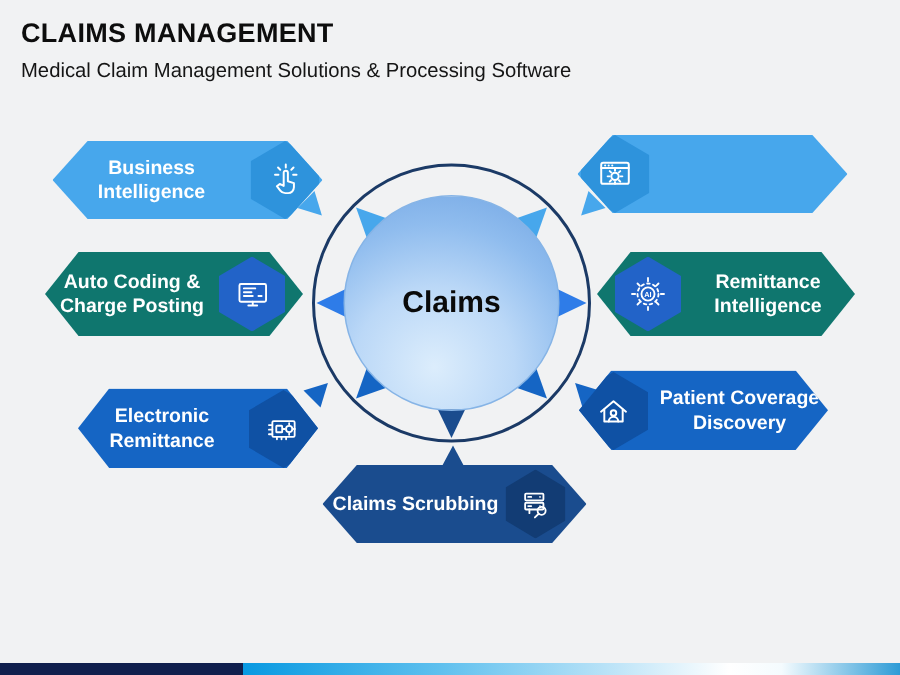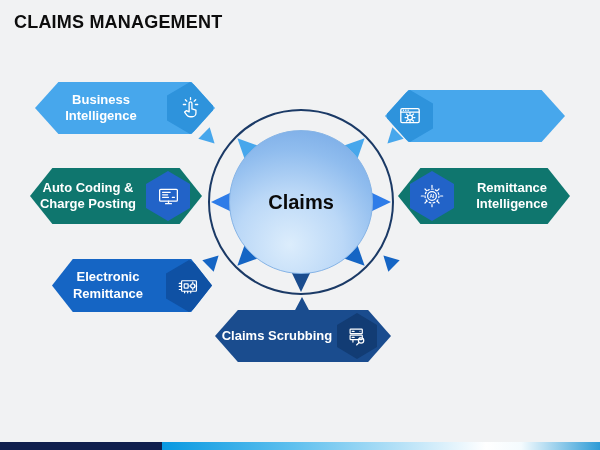--- a/index.html
+++ b/index.html
@@ -51,20 +51,21 @@
   .bar-grad{position:absolute;left:162px;top:442px;width:438px;height:8px;
     background:linear-gradient(90deg,#0899E1 0%,#5FC0EE 30%,#B8E2F7 55%,#FFFFFF 74%,#F4FBFE 82%,#2D9BD6 100%);}
   svg{display:block;}
 </style>
 </head>
 <body>
 
 <div class="slide">
 
   <div class="hdr-title">CLAIMS MANAGEMENT</div>
+  <div class="hdr-sub">Medical Claim Management Solutions &amp; Processing Software</div>
 
   <div class="ring"></div>
 
   <div class="spoke" style="transform:rotate(225deg)">
       <div class="tri t-row1"></div>
     </div>
   <div class="spoke" style="transform:rotate(315deg)">
       <div class="tri t-row1"></div>
     </div>
   <div class="spoke" style="transform:rotate(180deg)">
@@ -98,21 +99,21 @@
   <div class="tailw" style="left:208px;top:266px;transform:rotate(-45deg)">
       <div class="tail" style="border-left-color:#1565C4"></div>
     </div>
   <div class="tailw" style="left:394px;top:266px;transform:rotate(-135deg)">
       <div class="tail" style="border-left-color:#1565C4"></div>
     </div>
   <div class="tailw" style="left:302px;top:312px;transform:rotate(-90deg)">
       <div class="tail" style="border-left-color:#1A4C8E"></div>
     </div>
 
-  <div class="node c-row1 pad-r" style="left:35px;top:82px;width:180px;height:52px;">
+  <div class="node c-row1 pad-r" style="left:35px;top:94px;width:180px;height:52px;">
     <span class="lbl">Business Intelligence</span>
     <div class="badge b-row1" style="right:2px;top:0;">
       <svg width="28" height="28" viewBox="0 0 32 32" fill="none" stroke="#fff" stroke-width="1.5" stroke-linecap="round" stroke-linejoin="round">
         <path d="M15 19v-8.5a1.6 1.6 0 0 1 3.2 0V17l4.6 1.4v3.2a4.4 4.4 0 0 1-4.4 4.4h-2.2a4.8 4.8 0 0 1-3.8-1.9l-2.6-3.4 2.2-1.7 3 1.5z"></path>
         <path d="M16.6 6.5V4.2M12.4 8.2l-1.7-1.7M20.8 8.2l1.7-1.7M11 12H8.4M24.8 12h-2.6"></path>
       </svg>
     </div>
   </div>
 
   <div class="node c-row1 pad-l" style="left:385px;top:90px;width:180px;height:52px;">
@@ -159,20 +160,31 @@
         <rect x="7.5" y="10" width="17" height="12" rx="1"></rect>
         <path d="M7.5 13H4.9M7.5 16.5H4.9M7.5 20H4.9"></path>
         <rect x="10.5" y="13.5" width="4.5" height="5" rx=".5"></rect>
         <circle cx="20.3" cy="16" r="2.4"></circle>
         <path d="M20.3 12.6v-1M20.3 19.4v1M16.9 16h-1M23.7 16h1"></path>
         <path d="M11 22v1.8M14.5 22v1.8M18 22v1.8"></path>
       </svg>
     </div>
   </div>
 
+  <div class="node c-row3 pad-l" style="left:386px;top:247px;width:166px;height:53px;">
+    <span class="lbl">Patient Coverage Discovery</span>
+    <div class="badge b-row3" style="left:0;top:1px;">
+      <svg width="28" height="28" viewBox="0 0 32 32" fill="none" stroke="#fff" stroke-width="1.5" stroke-linecap="round" stroke-linejoin="round">
+        <path d="M6.5 16.5 16 8.5l9.5 8"></path>
+        <path d="M9 14.8V24h14v-9.2"></path>
+        <circle cx="16" cy="17.6" r="2.1"></circle>
+        <path d="M12.4 24a3.6 3.6 0 0 1 7.2 0"></path>
+      </svg>
+    </div>
+  </div>
 
   <div class="node c-navy" style="left:215px;top:310px;width:176px;height:52px;">
     <span class="lbl" style="padding-right:52px;">Claims Scrubbing</span>
     <div class="badge b-navy" style="right:14px;top:3px;width:40px;height:46px;">
       <svg width="26" height="26" viewBox="0 0 32 32" fill="none" stroke="#fff" stroke-width="1.5" stroke-linecap="round">
         <rect x="7.5" y="7.5" width="15" height="5.5" rx=".8"></rect>
         <rect x="7.5" y="15" width="15" height="5.5" rx=".8"></rect>
         <path d="M10 10.2h2.5M10 17.7h2.5"></path>
         <circle cx="19.7" cy="10.2" r=".7" fill="#fff" stroke="none"></circle>
           <circle cx="19.7" cy="17.7" r=".7" fill="#fff" stroke="none"></circle>

